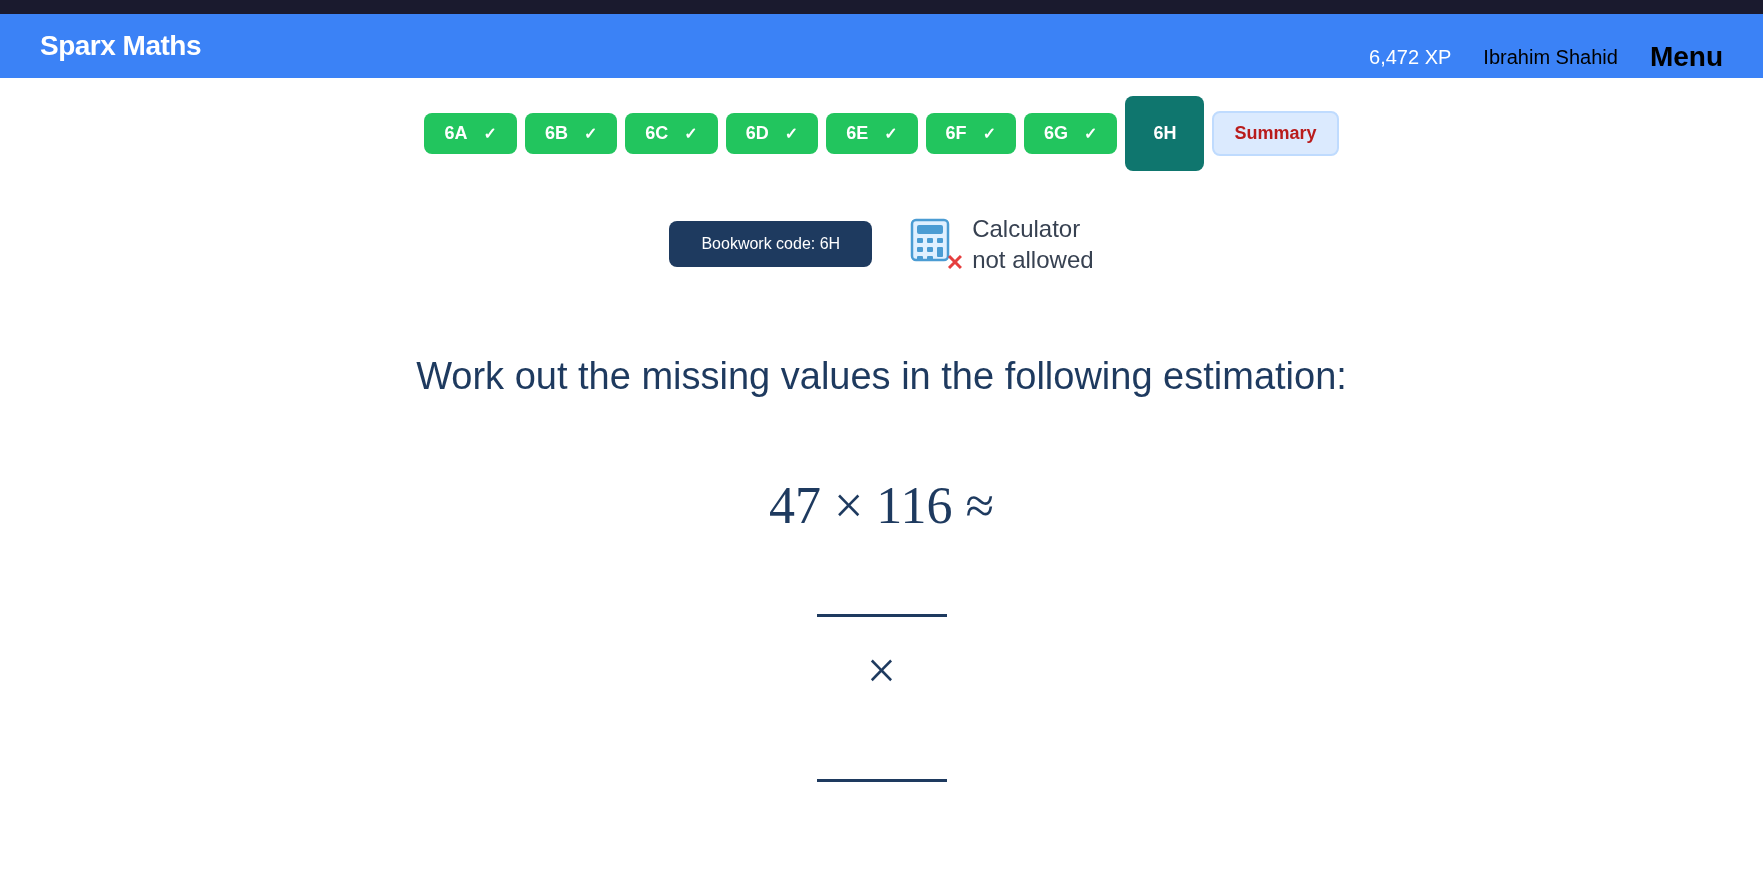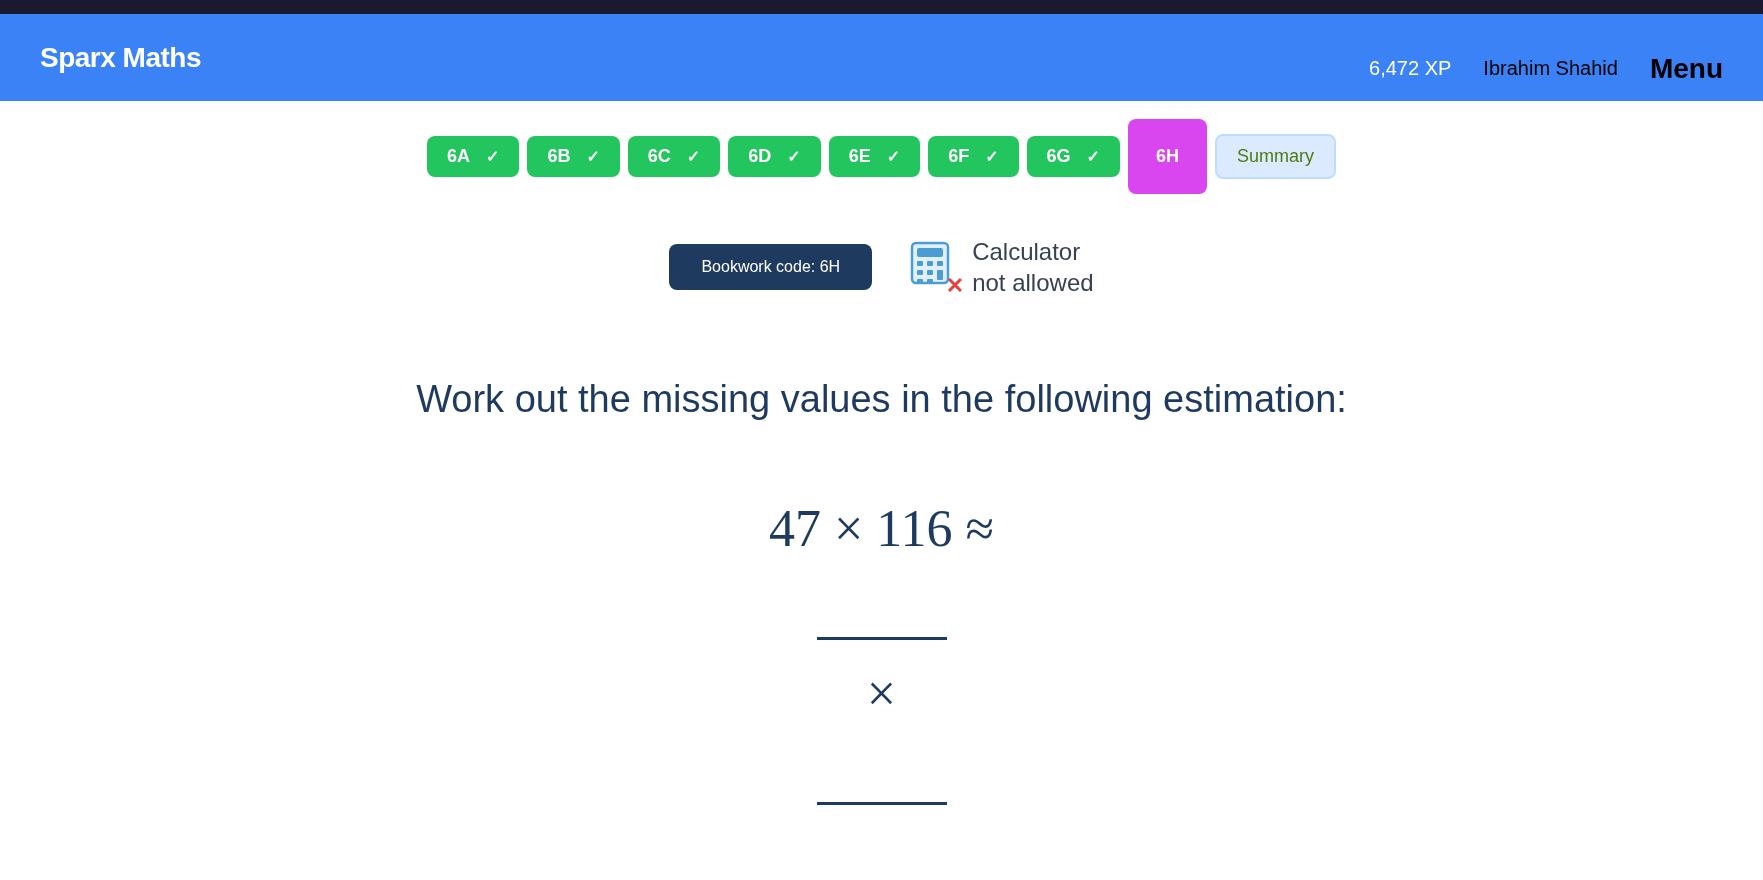--- a/index.html
+++ b/index.html
@@ -19,21 +19,21 @@
     
     .top-strip {
       height: 14px;
       background: #1a1a2e;
       width: 100%;
     }
 
     
     .header {
       background: #3b82f6;
-      height: 87px;
+      height: 64px;
       display: flex;
       align-items: center;
       justify-content: space-between;
       padding: 0 40px;
     }
 
     .header-logo {
       color: white;
       font-size: 28px;
       font-weight: 700;
@@ -88,29 +88,29 @@
       border: none;
       outline: none;
     }
 
     .tab-completed {
       background: #22c55e;
       color: white;
     }
 
     .tab-active {
-      background: #d946ef;
+      background: #0f766e;
       color: white;
       padding: 27px 28px;
     }
 
     .tab-summary {
       background: #dbeafe;
-      color: #4d7c0f;
-      font-weight: 400;
+      color: #b91c1c;
+      font-weight: 700;
       border: 2px solid #bfdbfe;
     }
 
     .tab-check {
       font-size: 16px;
     }
 
     
     .content {
       display: flex;

